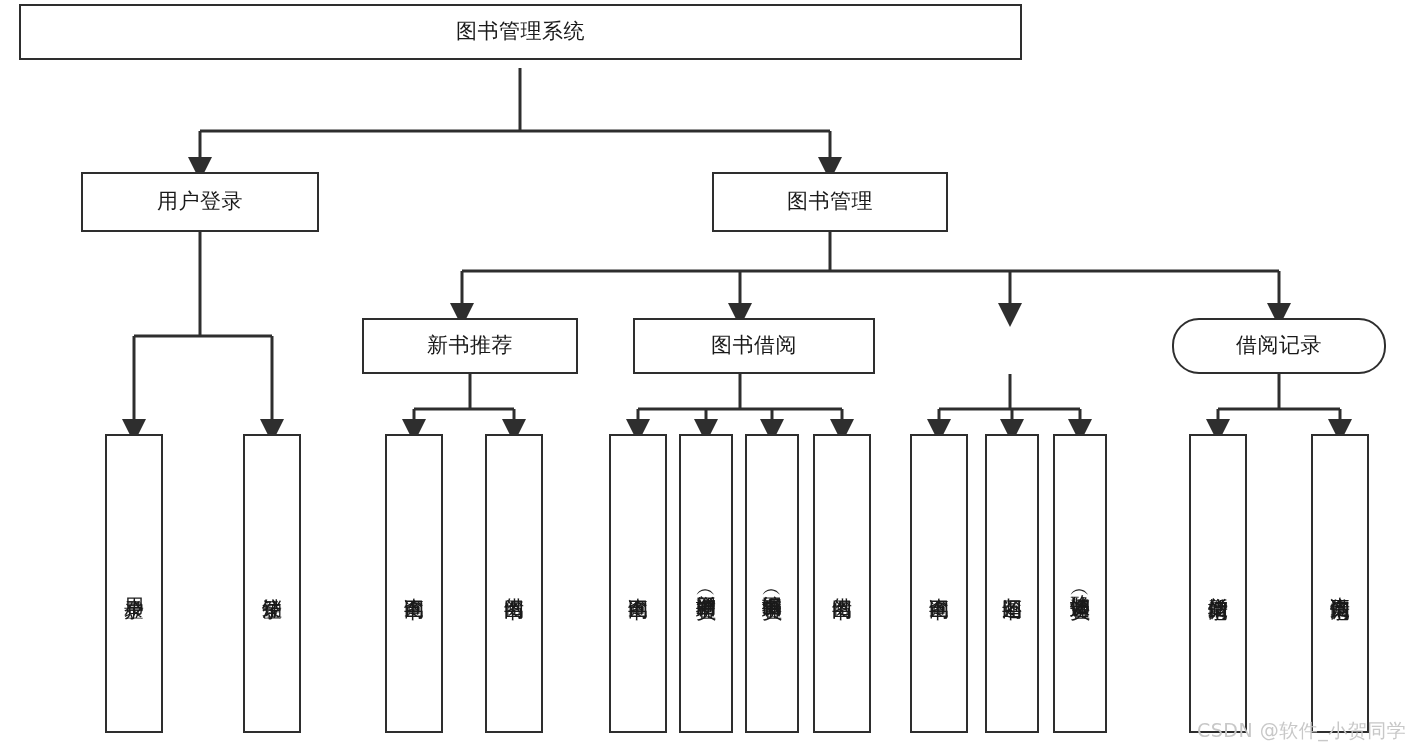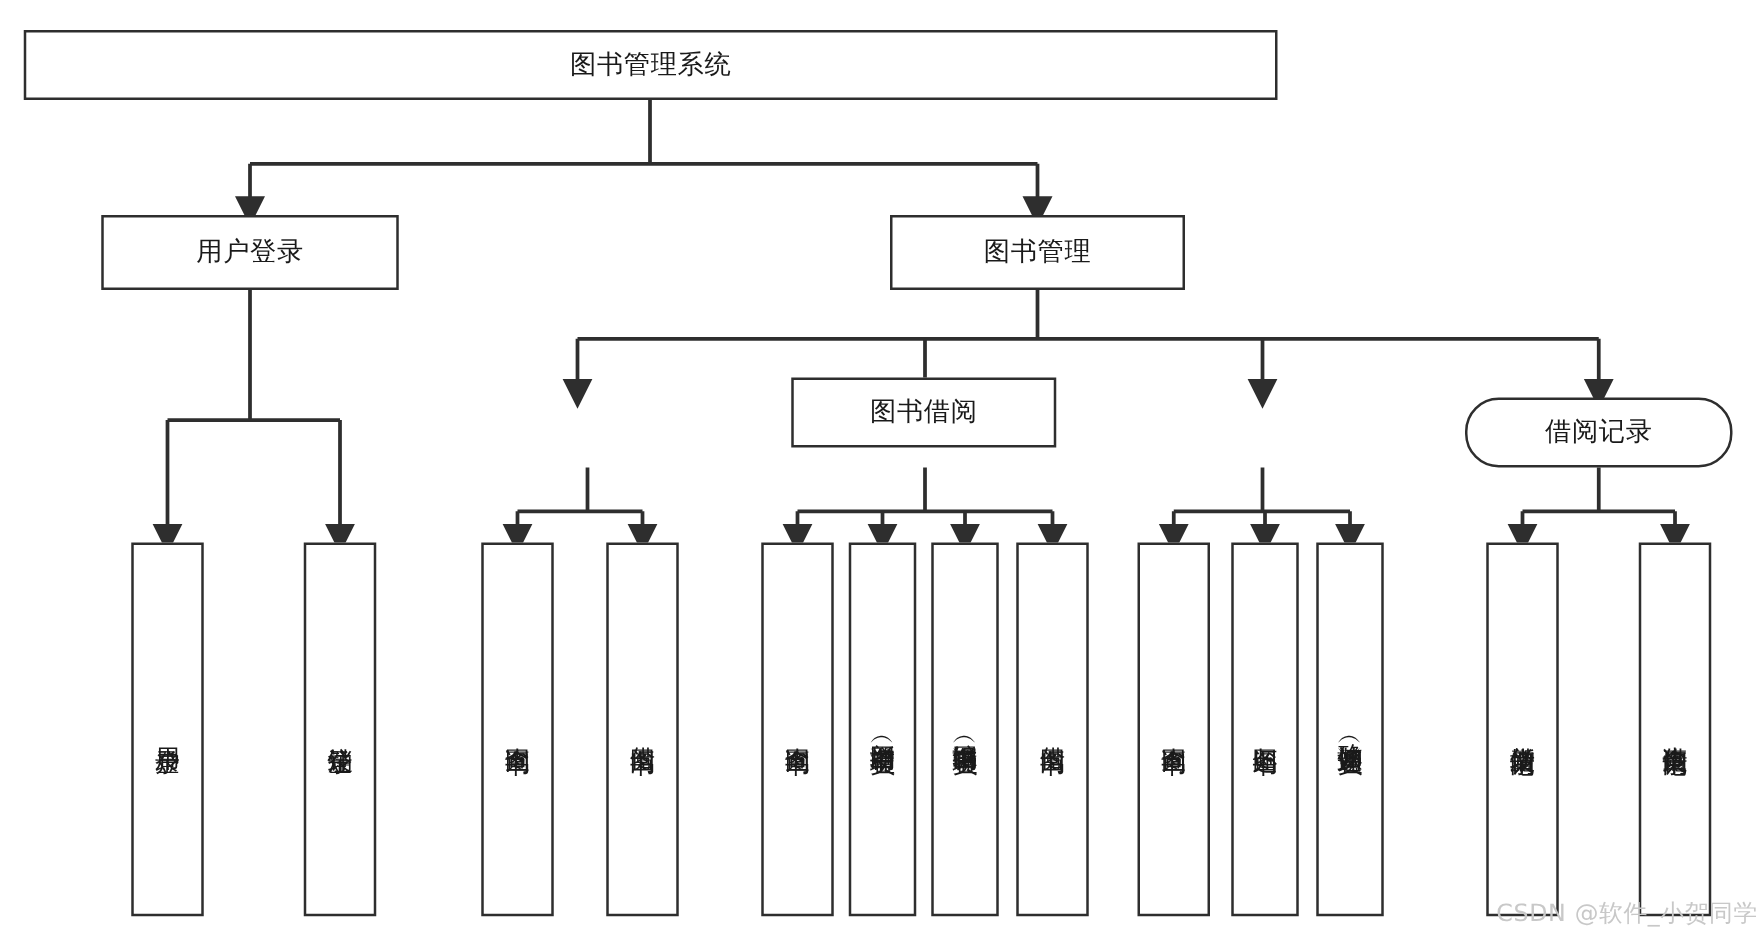--- a/index.html
+++ b/index.html
@@ -117,32 +117,35 @@
       <path d="M 1012,409 L 1012,422" marker-end="url(#arrow)"></path>
       <path d="M 1080,409 L 1080,422" marker-end="url(#arrow)"></path>
 
       <path d="M 1279,374 L 1279,409"></path>
       <path d="M 1218,409 L 1340,409"></path>
       <path d="M 1218,409 L 1218,422" marker-end="url(#arrow)"></path>
       <path d="M 1340,409 L 1340,422" marker-end="url(#arrow)"></path>
     </g>
   </svg>
 
-  <div class="node h" style="left: 19px; top: 24px; width: 1003px; height: 56px;">
+  <div class="node h" style="left: 19px; top: 4px; width: 1003px; height: 56px;">
     <span>图书管理系统</span>
   </div>
 
   <div class="node h" style="left: 81px; top: 172px; width: 238px; height: 60px;">
     <span>用户登录</span>
   </div>
   <div class="node h" style="left: 712px; top: 172px; width: 236px; height: 60px;">
     <span>图书管理</span>
   </div>
 
-  <div class="node h" style="left: 633px; top: 302px; width: 212px; height: 56px; align-items: center;">
+  <div class="node h" style="left: 362px; top: 318px; width: 216px; height: 56px;">
+    <span>新书推荐</span>
+  </div>
+  <div class="node h" style="left: 633px; top: 318px; width: 242px; height: 56px; align-items: center;">
     <span>图书借阅</span>
   </div>
   <div class="node h" style="left: 1172px; top: 318px; width: 214px; height: 56px; border-radius: 27px;">
     <span>借阅记录</span>
   </div>
 
   <div class="node v" style="left: 105px; top: 434px; width: 58px; height: 299px;">
     <span class="vtext">用户登录</span>
   </div>
   <div class="node v" style="left: 243px; top: 434px; width: 58px; height: 299px;">

